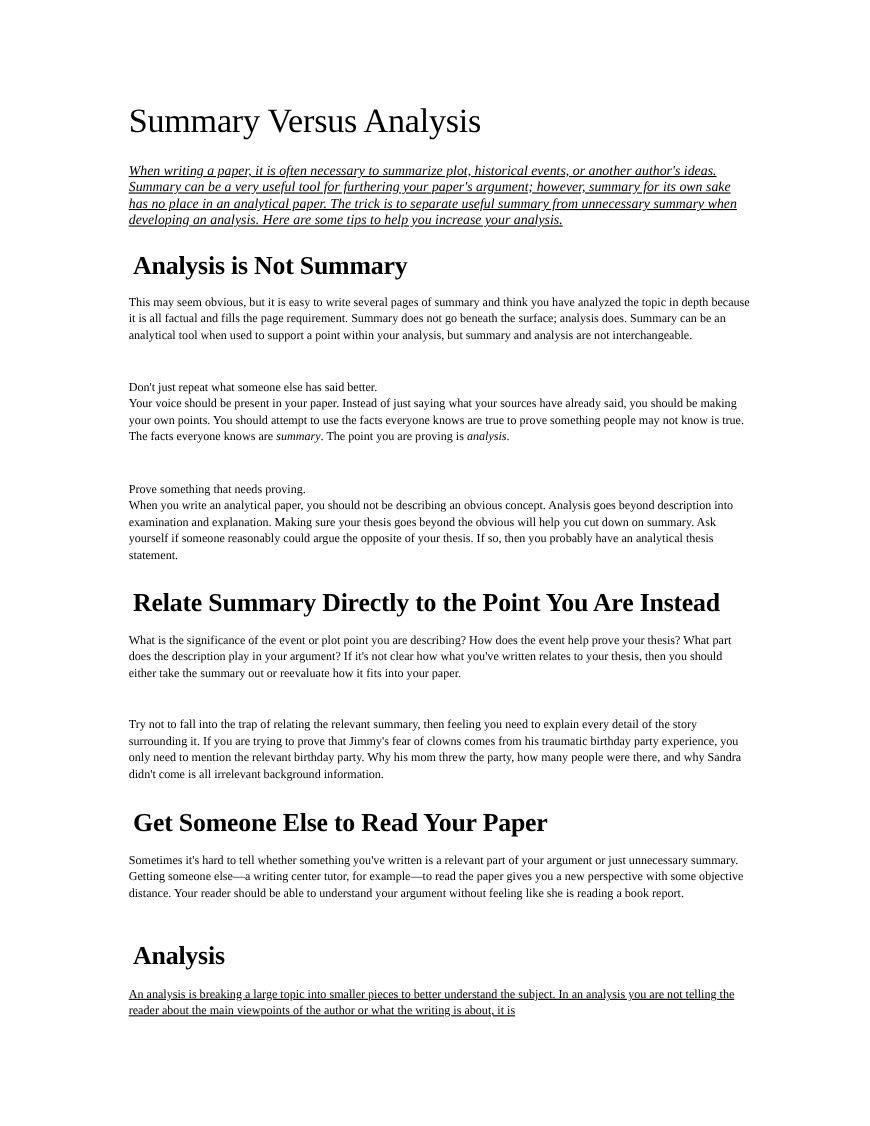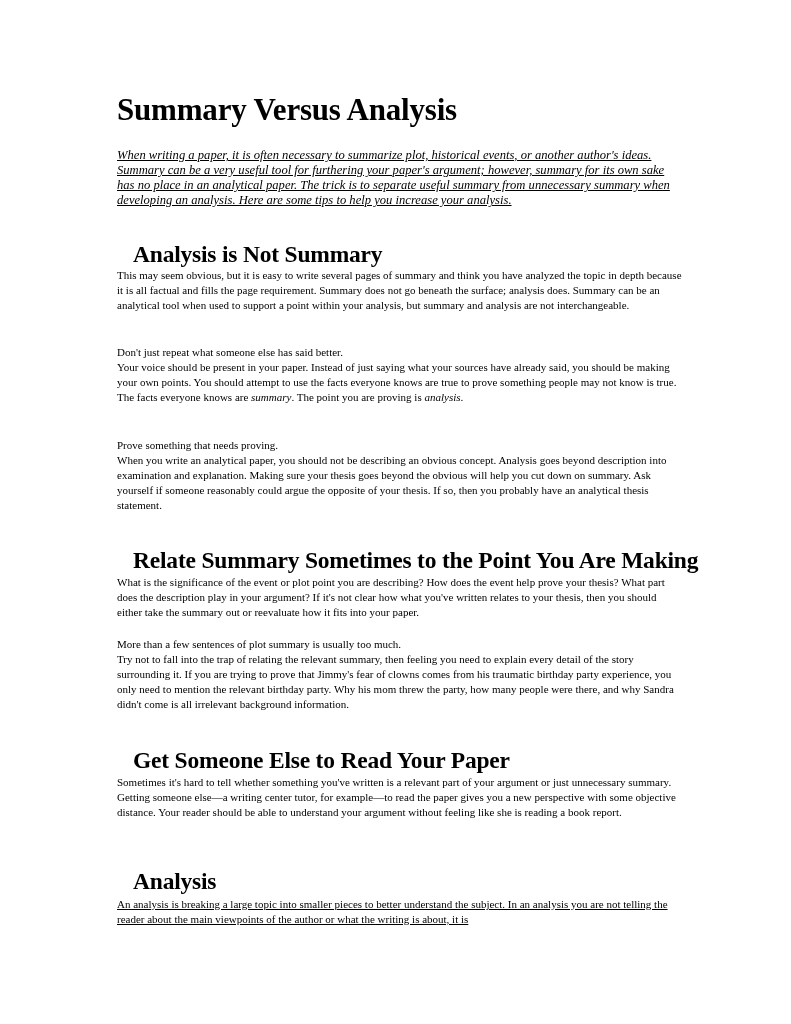--- a/index.html
+++ b/index.html
@@ -4,28 +4,28 @@
   <style>
     html, body { margin: 0; padding: 0; background: #ffffff; }
     body {
       width: 791px; height: 1024px; overflow: hidden; position: relative;
       font-family: "Liberation Serif", "DejaVu Serif", serif;
       color: #000;
     }
     .page { position: absolute; left: 117px; top: 0; width: 565px; }
     h1 {
       position: absolute; top: 92px; left: 0; margin: 0;
-      font-size: 31px; font-weight: bold; letter-spacing: -0.2px; white-space: nowrap;
+      font-size: 31px; font-weight: normal; letter-spacing: -0.2px; white-space: nowrap;
     }
     .intro {
       position: absolute; top: 148px; left: 0; width: 560px; margin: 0;
       font-style: italic; font-size: 12.6px; line-height: 15px; text-decoration: underline;
     }
     h2 {
-      position: absolute; left: 0; margin: 16px;
+      position: absolute; left: 0; margin: 4px;
       font-size: 23.5px; font-weight: bold; letter-spacing: -0.2px; white-space: nowrap;
     }
     p.body {
       position: absolute; left: 0; width: 565px; margin: 0;
       font-size: 11px; line-height: 15px;
     }
     em { font-style: italic; text-align: center; }
   </style>
 </head>
 <body>
@@ -38,24 +38,24 @@
   <p class="body" style="top:268px;">This may seem obvious, but it is easy to write several pages of summary and think you have analyzed the topic in depth because it is all factual and fills the page requirement. Summary does not go beneath the surface; analysis does. Summary can be an analytical tool when used to support a point within your analysis, but summary and analysis are not interchangeable.</p>
   <p class="body" style="top:345px;">
     <span>Don't just repeat what someone else has said better.</span><br>
     <span>Your voice should be present in your paper. Instead of just saying what your sources have already said, you should be making your own points. You should attempt to use the facts everyone knows are true to prove something people may not know is true. The facts everyone knows are </span><em>summary</em><span>. The point you are proving is </span><em>analysis</em><span>.</span>
   </p>
   <p class="body" style="top:438px;">
     <span>Prove something that needs proving.</span><br>
     <span>When you write an analytical paper, you should not be describing an obvious concept. Analysis goes beyond description into examination and explanation. Making sure your thesis goes beyond the obvious will help you cut down on summary. Ask yourself if someone reasonably could argue the opposite of your thesis. If so, then you probably have an analytical thesis statement.</span>
   </p>
 
-  <h2 style="top:531px;">Relate Summary Sometimes to the Point You Are Making</h2>
+  <h2 style="top:531px;">Relate Summary Directly to the Point You Are Instead</h2>
   <p class="body" style="top:575px;">What is the significance of the event or plot point you are describing? How does the event help prove your thesis? What part does the description play in your argument? If it's not clear how what you've written relates to your thesis, then you should either take the summary out or reevaluate how it fits into your paper.</p>
   <p class="body" style="top:637px;">
-    <span>More than a few sentences of plot summary is usually too much.</span><br>
+    <br>
     <span>Try not to fall into the trap of relating the relevant summary, then feeling you need to explain every detail of the story surrounding it. If you are trying to prove that Jimmy's fear of clowns comes from his traumatic birthday party experience, you only need to mention the relevant birthday party. Why his mom threw the party, how many people were there, and why Sandra didn't come is all irrelevant background information.</span>
   </p>
 
   <h2 style="top:731px;">Get Someone Else to Read Your Paper</h2>
   <p class="body" style="top:775px;">Sometimes it's hard to tell whether something you've written is a relevant part of your argument or just unnecessary summary. Getting someone else—a writing center tutor, for example—to read the paper gives you a new perspective with some objective distance. Your reader should be able to understand your argument without feeling like she is reading a book report.</p>
 
   <h2 style="top:852px;">Analysis</h2>
   <p class="body" style="top:897px;text-decoration:underline;">An analysis is breaking a large topic into smaller pieces to better understand the subject. In an analysis you are not telling the reader about the main viewpoints of the author or what the writing is about, it is</p>
 </div>
 

